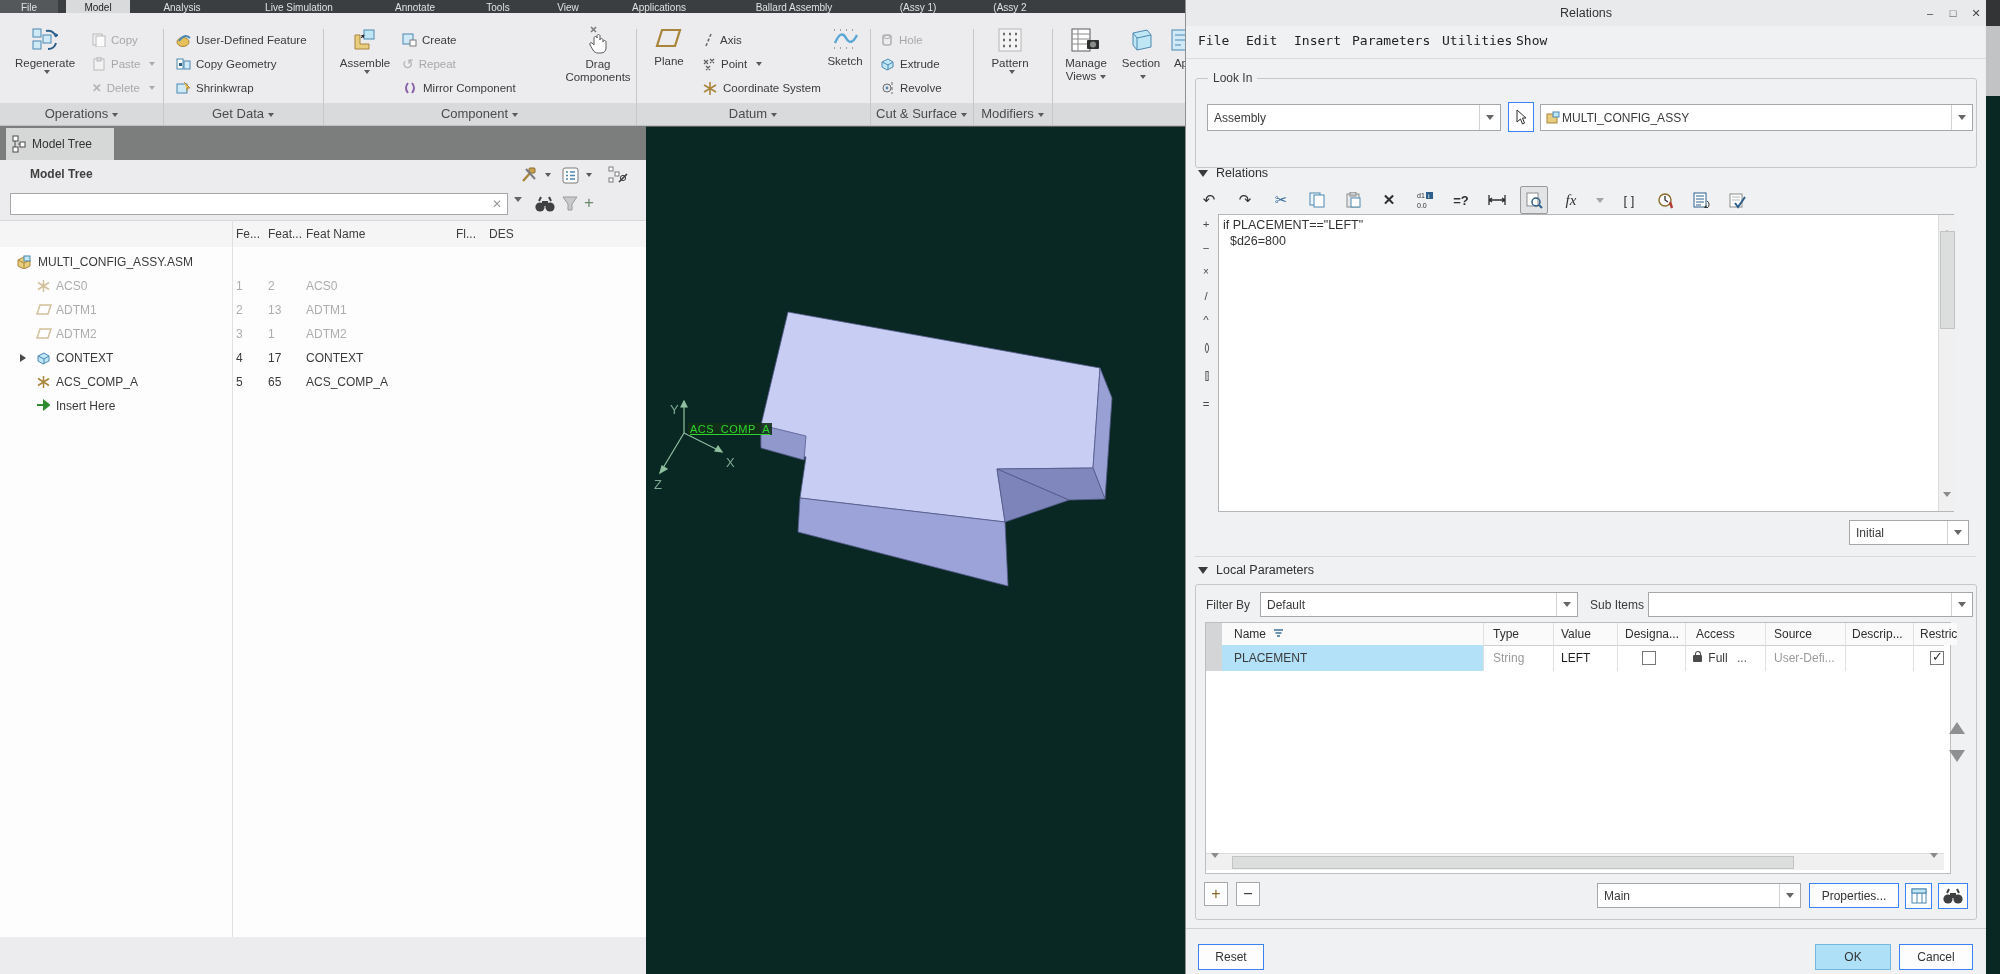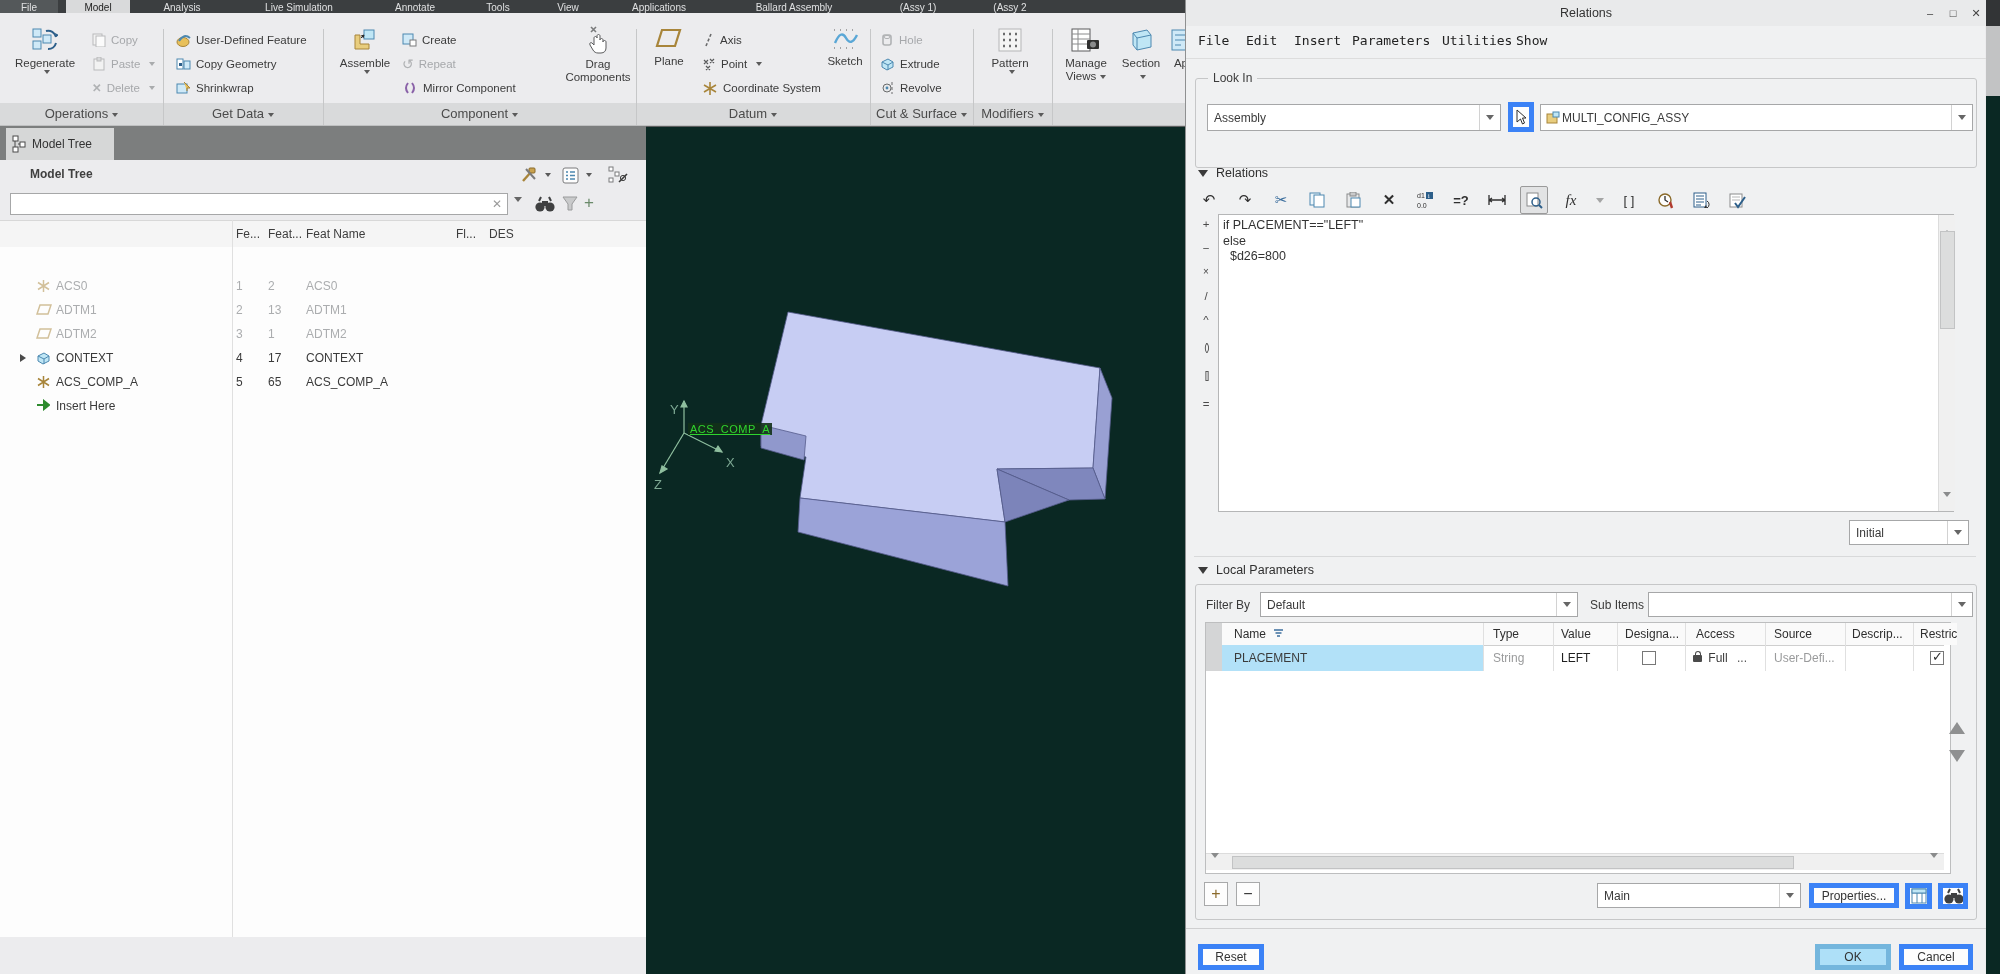--- a/index.html
+++ b/index.html
@@ -57,21 +57,21 @@
   .win-btn{position:absolute;top:5px;width:18px;height:16px;text-align:center;line-height:16px;color:#444;font-size:11px}
   #dlg-menu{position:absolute;left:0;top:26px;width:800px;height:32px;border-bottom:1px solid #dddddd;font-family:"DejaVu Sans Mono",monospace;font-size:13px;color:#222}
   .menu-item{position:absolute;top:7px}
   .gbox{position:absolute;border:1px solid #c6c7c8;border-radius:3px}
   .gbox-label{position:absolute;background:#f0f1f2;padding:0 5px;font-size:12px;color:#3c3c3c}
   .combo{position:absolute;border:1px solid #a6a7a8;background:#fff;display:flex;align-items:center;box-sizing:border-box}
   .combo .txt{padding-left:6px;white-space:nowrap;overflow:hidden}
   .combo .arr{margin-left:auto;width:20px;align-self:stretch;border-left:1px solid #d2d2d2;display:flex;align-items:center;justify-content:center}
   .dtri{width:0;height:0;border-left:4px solid transparent;border-right:4px solid transparent;border-top:5px solid #666}
   .utri{width:0;height:0;border-left:4px solid transparent;border-right:4px solid transparent;border-bottom:5px solid #666}
-  .btn{position:absolute;border:5px solid #3b82f6;background:#fdfdfd;display:flex;align-items:center;justify-content:center;box-sizing:border-box;font-size:12px;color:#333}
+  .btn{position:absolute;border:1px solid #3b82f6;background:#fdfdfd;display:flex;align-items:center;justify-content:center;box-sizing:border-box;font-size:12px;color:#333}
   .sec-hdr{position:absolute;display:flex;align-items:center;gap:8px;font-size:12.5px;color:#2f2f2f}
   .sec-tri{width:0;height:0;border-left:5px solid transparent;border-right:5px solid transparent;border-top:7px solid #3a3a3a}
   #rel-toolbar{position:absolute;left:10px;top:186px;height:28px;display:flex;align-items:center;gap:10px}
   .tbtn{width:26px;height:26px;display:flex;align-items:center;justify-content:center;font-size:15px;color:#2f2f2f}
   .tbtn.pressed{border:1px solid #9a9a9a;background:#e2e3e4;border-radius:2px}
   #rel-ops{position:absolute;left:10px;top:214px;width:20px;height:298px;font-size:11.5px;color:#4a4a4a}
   .op{position:absolute;left:0;width:20px;text-align:center}
   #rel-edit{position:absolute;left:32px;top:214px;width:736px;height:298px;background:#fff;border:1px solid #b5b6b7;box-sizing:border-box;font-size:12.5px;color:#333;line-height:15.5px;padding:3px 0 0 4px}
   #rel-scroll{position:absolute;left:752px;top:215px;width:16px;height:296px;background:#f0f0f0;border-left:1px solid #dcdcdc}
   .sb-arr{position:absolute;left:2px;width:11px;text-align:center}
@@ -388,20 +388,28 @@
   <div id="mt-colhdr">
     <span class="colh" style="left:236px">Fe...</span>
     <span class="colh" style="left:268px">Feat...</span>
     <span class="colh" style="left:306px">Feat Name</span>
     <span class="colh" style="left:456px">Fl...</span>
     <span class="colh" style="left:489px">DES</span>
   </div>
 
   <div id="mt-body">
 
+    <div class="trow" style="top:3px">
+      <svg class="ticon" style="left:16px" width="16" height="14">
+        <path d="M2 5 L8 2 L14 5 L14 11 L8 14 L2 11 Z" fill="#e8cd7e" stroke="#a8853a"></path>
+        <path d="M2 5 L8 8 L14 5 M8 8 L8 14" stroke="#a8853a" fill="none"></path>
+        <rect x="8" y="1" width="6" height="5" fill="#bfe6f5" stroke="#4c88b0"></rect>
+      </svg>
+      <span class="lbl" style="left:38px">MULTI_CONFIG_ASSY.ASM</span>
+    </div>
 
     <div class="trow g" style="top:27px">
       <svg class="ticon" width="15" height="14" style="opacity:.5">
           <path d="M7.5 1 L7.5 13 M2 3.5 L13 10.5 M13 3.5 L2 10.5" stroke="#a8853a" stroke-width="1.5"></path>
         </svg>
       <span class="lbl">ACS0</span>
       <span class="fe">1</span>
       <span class="ft">2</span>
       <span class="fn">ACS0</span>
     </div>
@@ -608,21 +616,20 @@
     <span class="op" style="top:52px;font-size:10px">×</span>
     <span class="op" style="top:76px">/</span>
     <span class="op" style="top:100px">^</span>
     <span class="op" style="top:128px;font-size:10px;letter-spacing:-2px">( )</span>
     <span class="op" style="top:156px;font-size:10px;letter-spacing:-2px">[ ]</span>
     <span class="op" style="top:184px">=</span>
   </div>
 
   <div id="rel-edit">
     <div style="white-space:pre">if PLACEMENT=="LEFT"</div>
-    <div style="white-space:pre">else</div>
     <div style="white-space:pre">  $d26=800</div>
   </div>
   <div id="rel-scroll">
     <span class="sb-arr" style="top:1px"><span class="utri" style="border-bottom-color:#8a8b8c"></span></span>
     <div id="rel-thumb"></div>
     <span class="sb-arr" style="top:282px"><span class="dtri" style="border-top-color:#8a8b8c"></span></span>
   </div>
 
   <div class="combo" style="left:663px;top:520px;width:120px;height:25px">
     <span class="txt">Initial</span>

